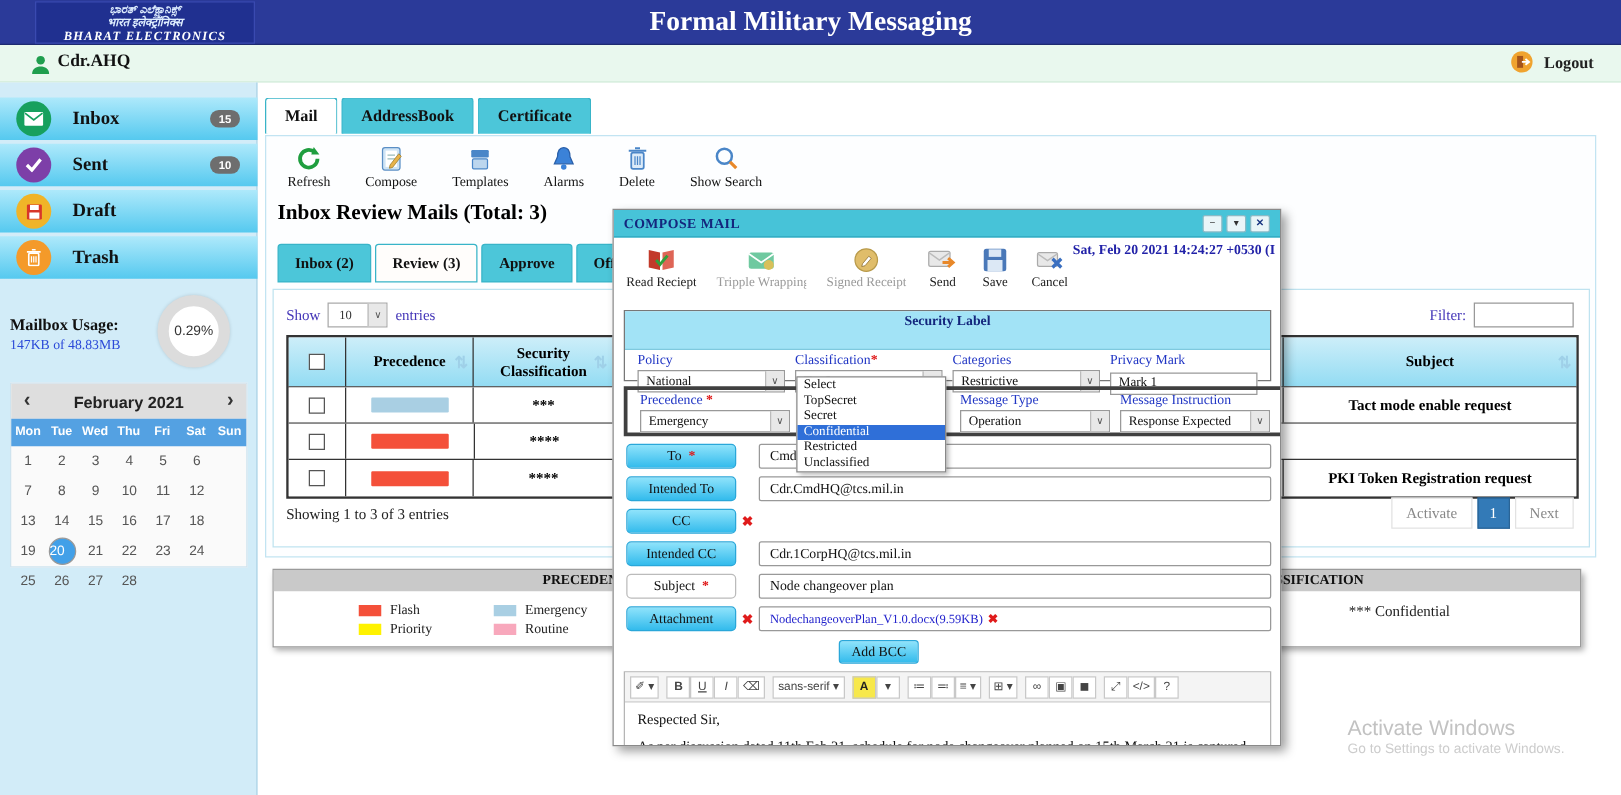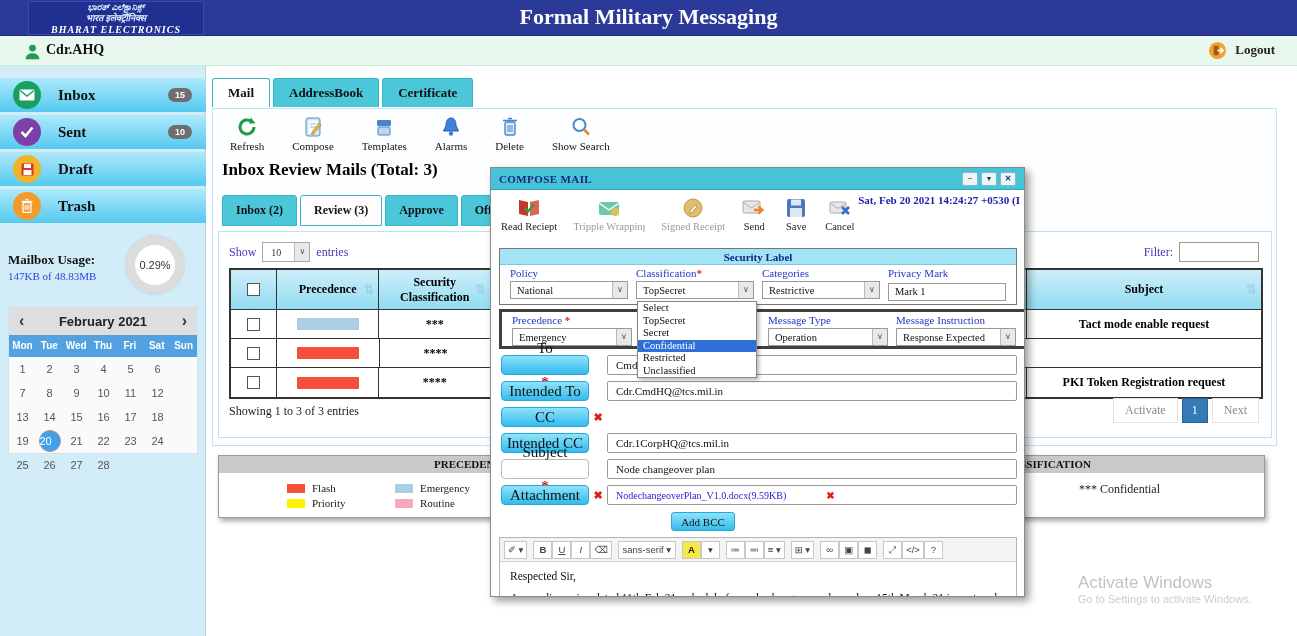--- a/index.html
+++ b/index.html
@@ -142,21 +142,21 @@
           cursor:pointer; border-radius:2px; font-family:"Liberation Sans",sans-serif; }
   .m-actions { position:absolute; left:10px; top:28px; display:flex; gap:16px; }
   .mact { display:flex; flex-direction:column; align-items:center; cursor:pointer; }
   .mact .al { font-size:10.5px; color:#222; margin-top:1px; white-space:nowrap;
               max-width:72px; overflow:hidden; }
   .mact.dis .al { color:#9a9a9a; }
   .m-date { position:absolute; right:4px; top:26px; font-size:11px; font-weight:bold;
             color:#2222a8; white-space:nowrap; }
 
   .sec-box { position:absolute; left:8px; top:80px; width:518px; height:57px; border:1px solid #777; }
-  .sec-head { height:16px; background:#a2e3f6; text-align:center; font-size:11px;
+  .sec-head { height:31px; background:#a2e3f6; text-align:center; font-size:11px;
               font-weight:bold; color:#14267d; line-height:16px; border-bottom:1px solid #7fc9de; }
   .sec-row { display:flex; padding:2px 6px; }
   .sec-col { width:128px; padding:0 4px; }
   .sec-lbl { font-size:11px; color:#2136c4; margin-bottom:2px; }
   .req { color:#e01b1b; font-weight:bold; }
   .sel { height:18px; border:1px solid #999; background:#fff; display:flex;
          align-items:center; cursor:pointer; }
   .sel .v { flex:1; font-size:10.5px; color:#111; padding-left:6px; white-space:nowrap; overflow:hidden; }
   .sel .ar { width:15px; height:16px; background:#e8e8e8; border-left:1px solid #bbb;
              text-align:center; font-size:8px; color:#555; line-height:16px; }
@@ -167,27 +167,27 @@
           border:3px solid #404040; display:flex; padding:2px 6px; }
 
   .ddl { position:absolute; left:146px; top:133px; width:120px; background:#fff;
          border:1px solid #888; box-shadow:2px 2px 4px rgba(0,0,0,.3); z-index:60; }
   .ddl .opt { height:12.5px; font-size:10.5px; color:#111; padding-left:5px;
               line-height:12.5px; cursor:pointer; }
   .ddl .opt.hl { background:#2f6fd8; color:#fff; }
 
   .frow { position:absolute; left:10px; width:516px; height:22px; display:flex; align-items:center; }
   .flabel { width:88px; height:20px; border:1px solid #2aa7d9; border-radius:4px;
-            background:linear-gradient(180deg,#8fe3fb,#33bbec); font-size:15px; color:#111;
-            display:flex; align-items:center; justify-content:center; cursor:pointer;flex-direction:column; }
+            background:linear-gradient(180deg,#8fe3fb,#33bbec); font-size:11px; color:#111;
+            display:flex; align-items:center; justify-content:center; cursor:pointer; }
   .flabel.plain { background:#fff; border:1px solid #bbb; }
   .fmark { width:18px; text-align:center; font-size:11px; font-weight:bold; color:#e01b1b; }
   .finput { flex:1; height:20px; border:1px solid #999; border-radius:2px; background:#fff;
             font-size:11px; color:#111; padding-left:8px; display:flex; align-items:center; }
-  .finput.att { color:#2222cc; font-size:10px;gap:36px; }
+  .finput.att { color:#2222cc; font-size:10px; }
   .att-x { color:#e01b1b; font-weight:bold; margin-left:4px; font-size:10px; }
   .addbcc { position:absolute; left:180px; top:344px; width:64px; height:19px;
             border:1px solid #2aa7d9; border-radius:3px; font-size:11px; color:#111;
             background:linear-gradient(180deg,#8fe3fb,#33bbec); text-align:center;
             line-height:18px; cursor:pointer; }
 
   .editor { position:absolute; left:8px; top:369px; width:518px; height:100px;
             border:1px solid #b5b5b5; background:#fff; }
   .ed-bar { height:24px; background:#f4f4f4; border-bottom:1px solid #d0d0d0;
             display:flex; align-items:center; padding:0 4px; gap:6px;

